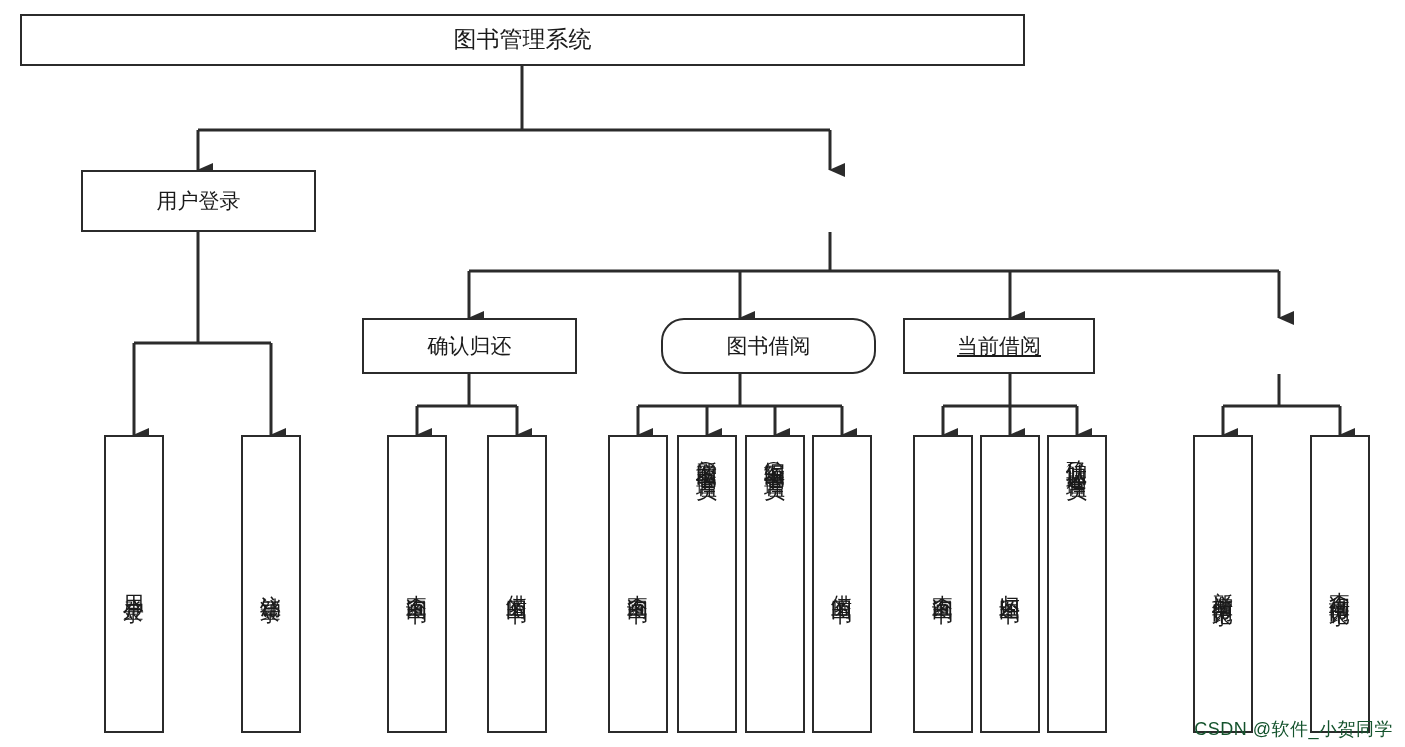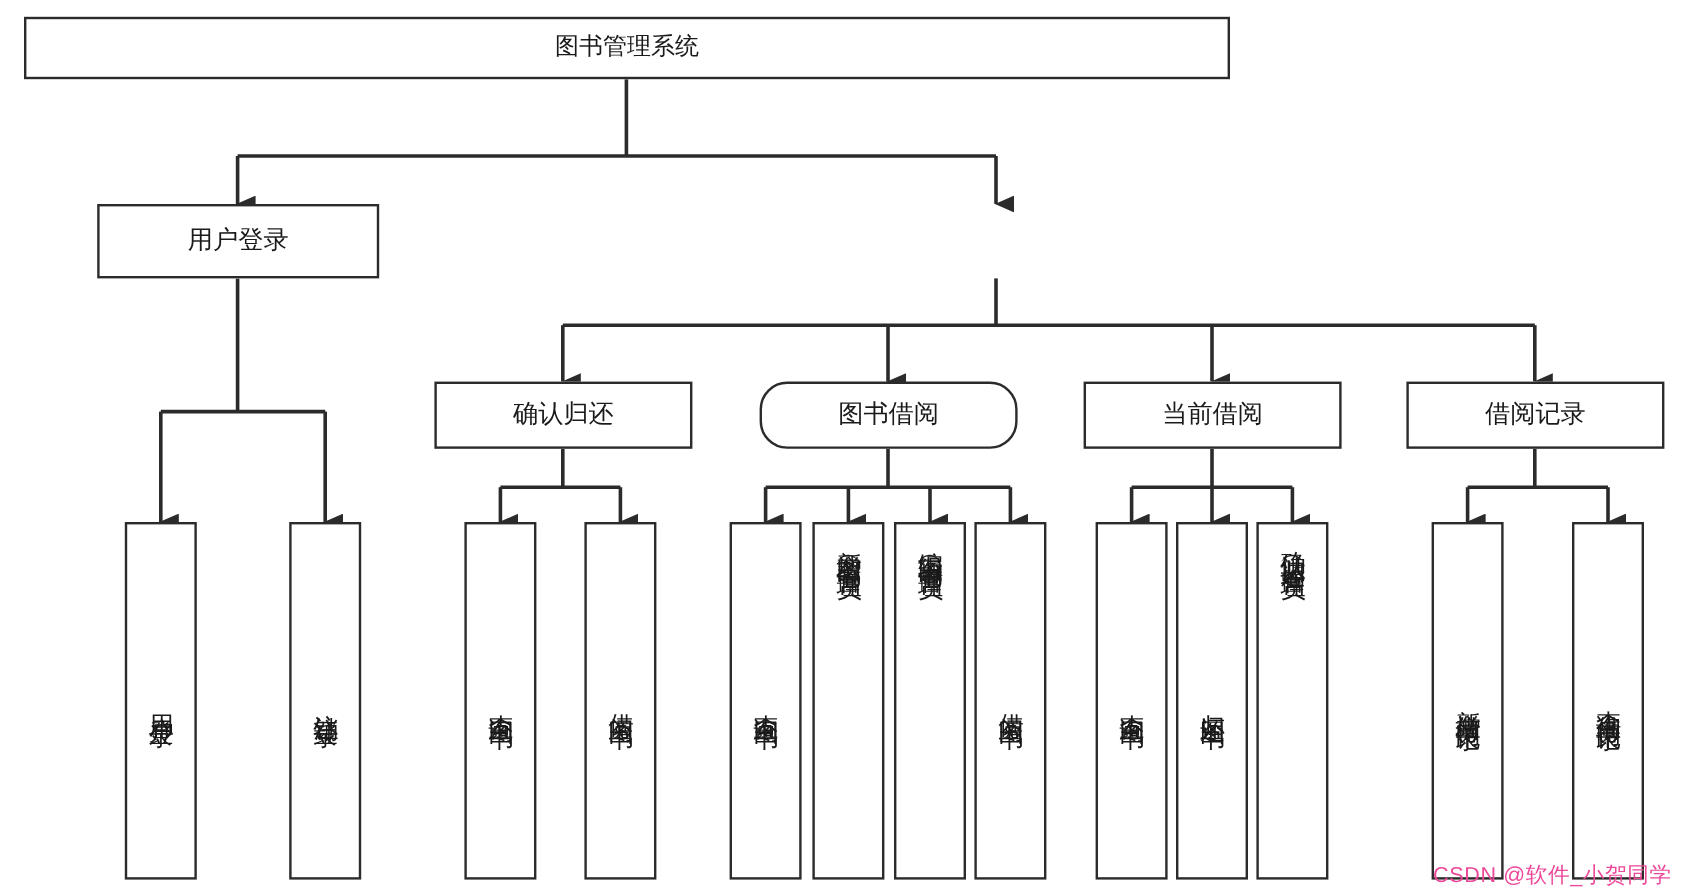--- a/index.html
+++ b/index.html
@@ -34,21 +34,21 @@
     justify-content: center;
     color: #1a1a1a;
   }
   .node-label {
     display: block;
     text-align: center;
     line-height: 1.18;
     white-space: pre;
   }
   .level0 .node-label {
-    font-size: 20px;
+    font-size: 23px;
   }
   .level1 .node-label {
     font-size: 21px;
   }
   .level2 {
     padding: 6px 0;
     align-items: flex-start;
   }
   .level2 .node-label {
     font-size: 21px;
@@ -59,21 +59,21 @@
     margin: 0 auto;
   }
   .level2.center-v {
     align-items: center;
   }
   #watermark {
     position: absolute;
     right: 12px;
     bottom: 6px;
     font-size: 18px;
-    color: #ec4899;
+    color: #14532d;
     letter-spacing: 0.5px;
     user-select: none;
     pointer-events: none;
     white-space: nowrap;
   }
 </style>
 </head>
 <body>
 
 <div id="canvas">
@@ -133,28 +133,25 @@
     <span class="node-label">图书管理系统</span>
   </div>
 
   <div class="node-box level1" style="left:81px; top:170px; width:235px; height:62px;">
     <span class="node-label">用户登录</span>
   </div>
 
   <div class="node-box level1" style="left:362px; top:318px; width:215px; height:56px;">
     <span class="node-label">确认归还</span>
   </div>
-  <div class="node-box level1" style="left:633px; top:318px; width:215px; height:56px;border-radius:23px;">
+  <div class="node-box level1" style="left:661px; top:318px; width:215px; height:56px;border-radius:23px;">
     <span class="node-label">图书借阅</span>
   </div>
-  <div class="node-box level1" style="left:903px; top:318px; width:215px; height:56px;">
+  <div class="node-box level1" style="left:903px; top:318px; width:192px; height:56px;text-decoration:underline;">
     <span class="node-label">当前借阅</span>
-  </div>
-  <div class="node-box level1" style="left:1172px; top:318px; width:215px; height:56px;">
-    <span class="node-label">借阅记录</span>
   </div>
 
   <div class="node-box level2 center-v" style="left:104px; top:435px; width:60px; height:298px;">
     <span class="node-label">用户登录</span>
   </div>
   <div class="node-box level2 center-v" style="left:241px; top:435px; width:60px; height:298px;">
     <span class="node-label">注销登录</span>
   </div>
   <div class="node-box level2 center-v" style="left:387px; top:435px; width:60px; height:298px;">
     <span class="node-label">查询图书</span>

